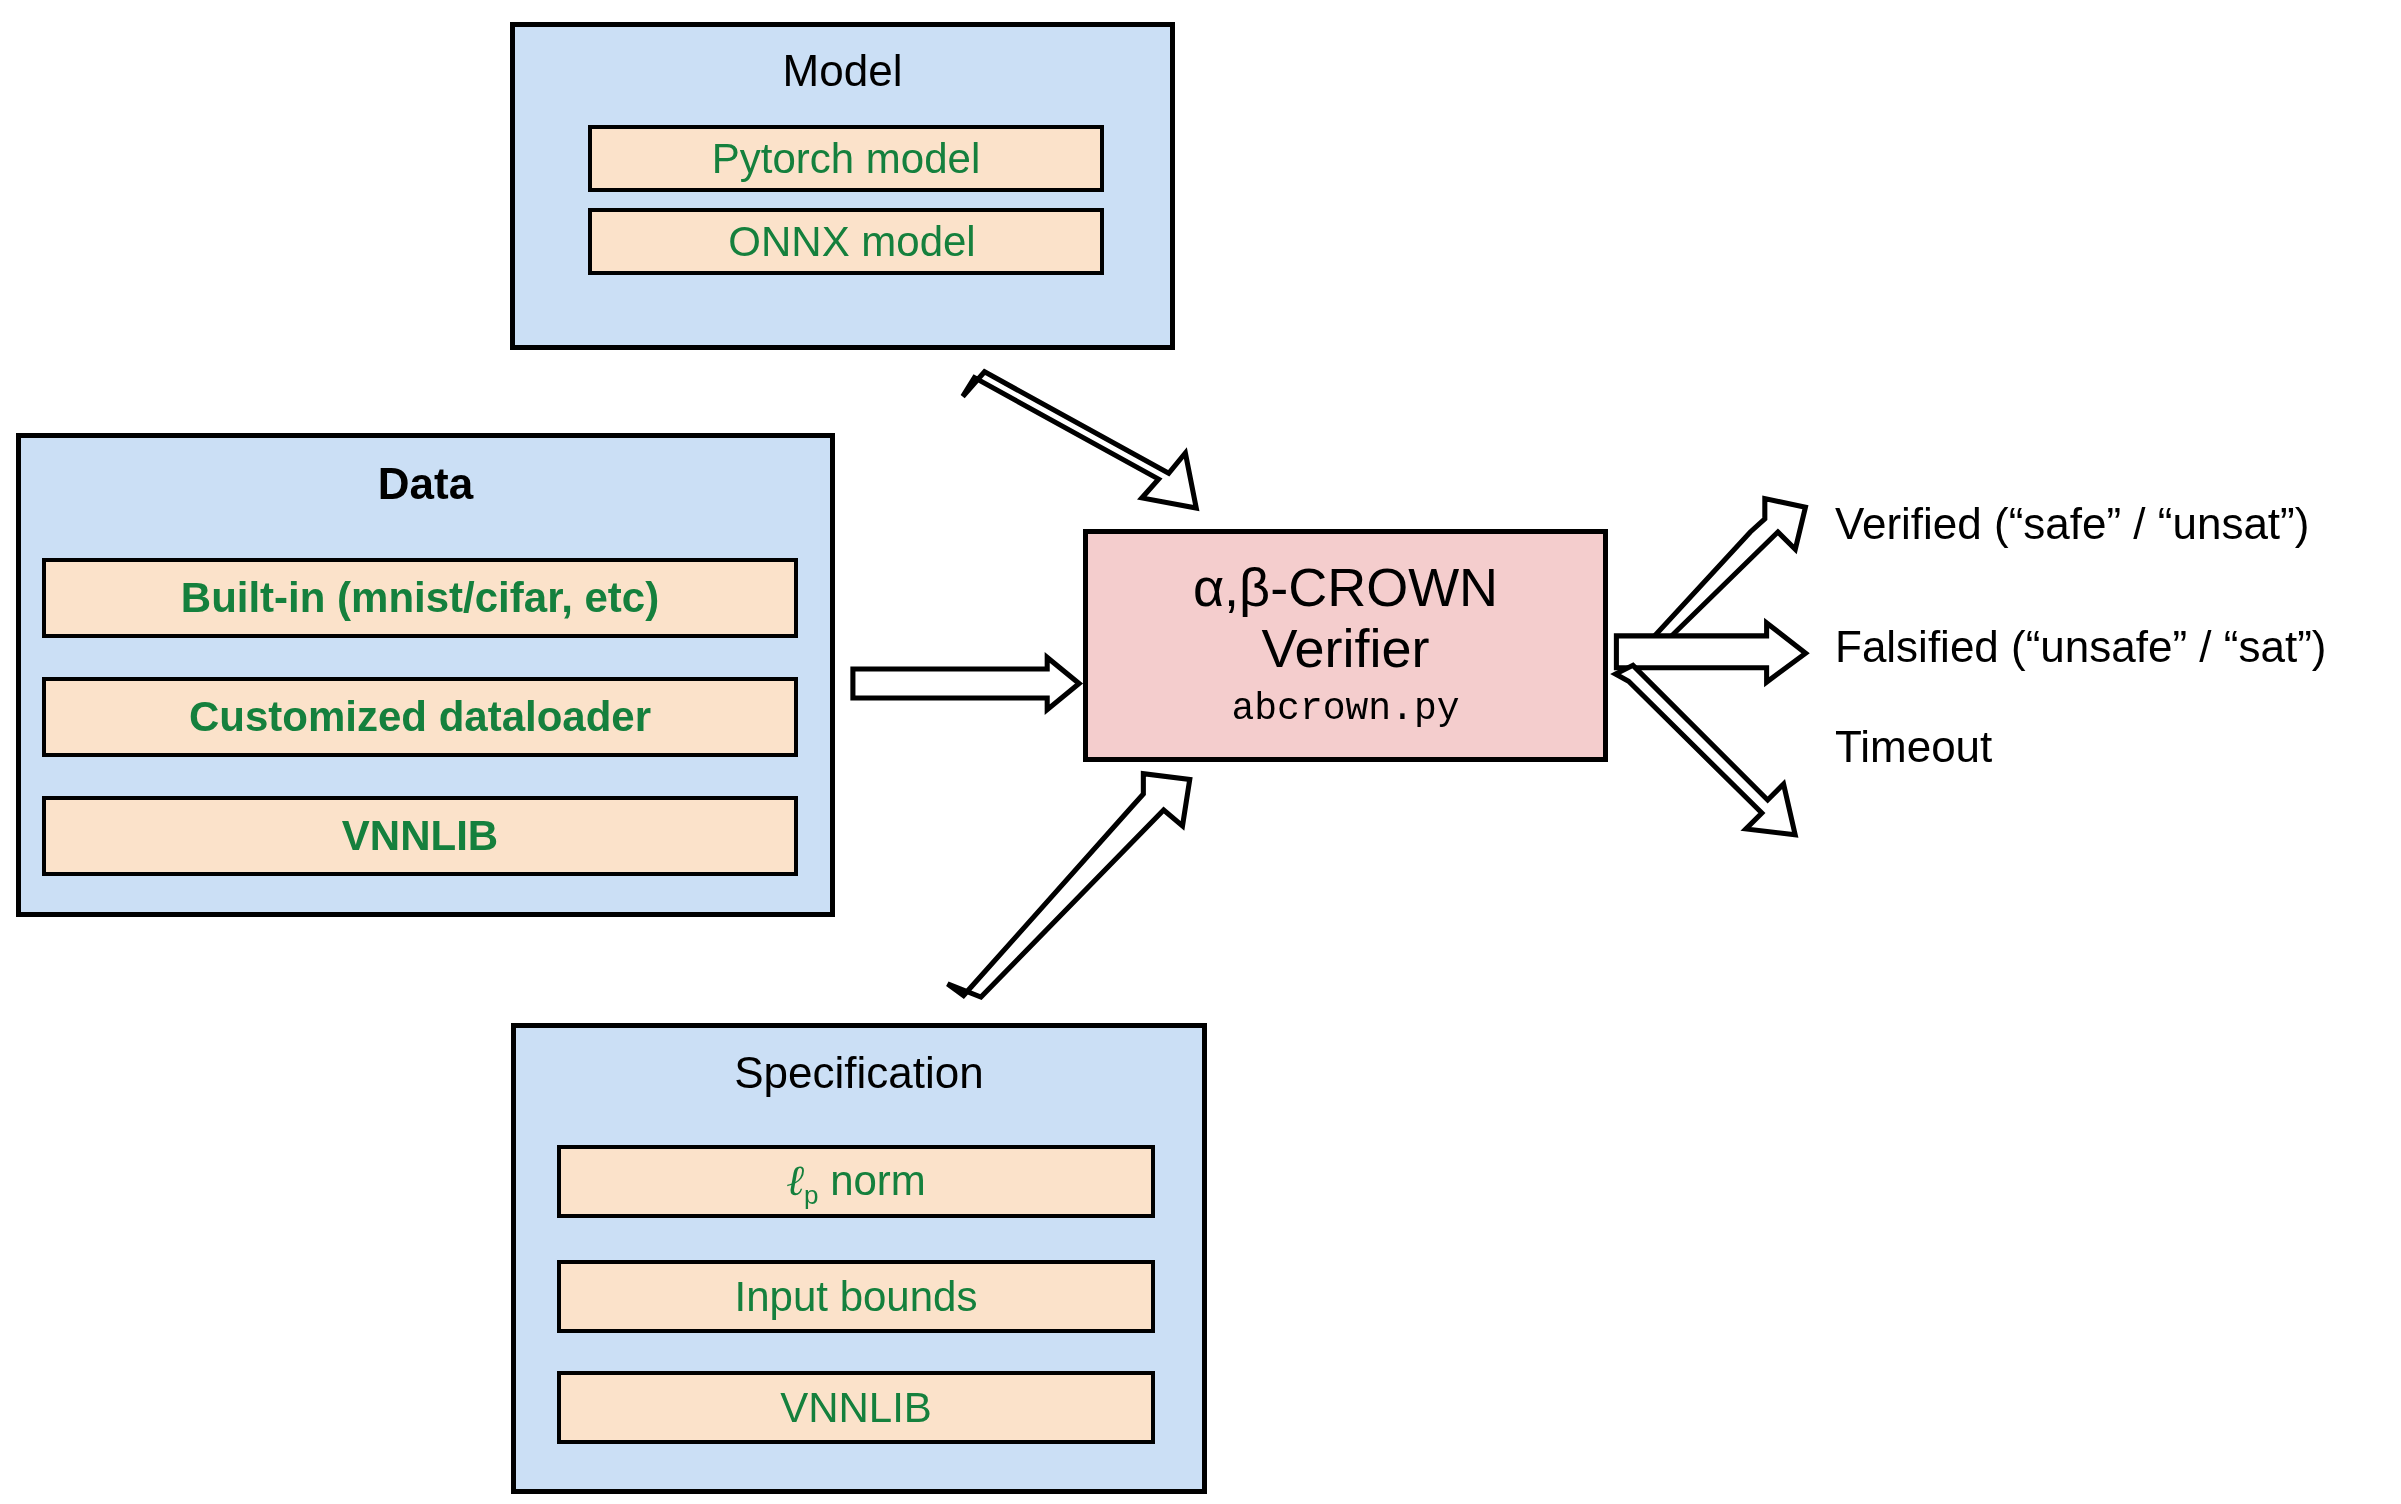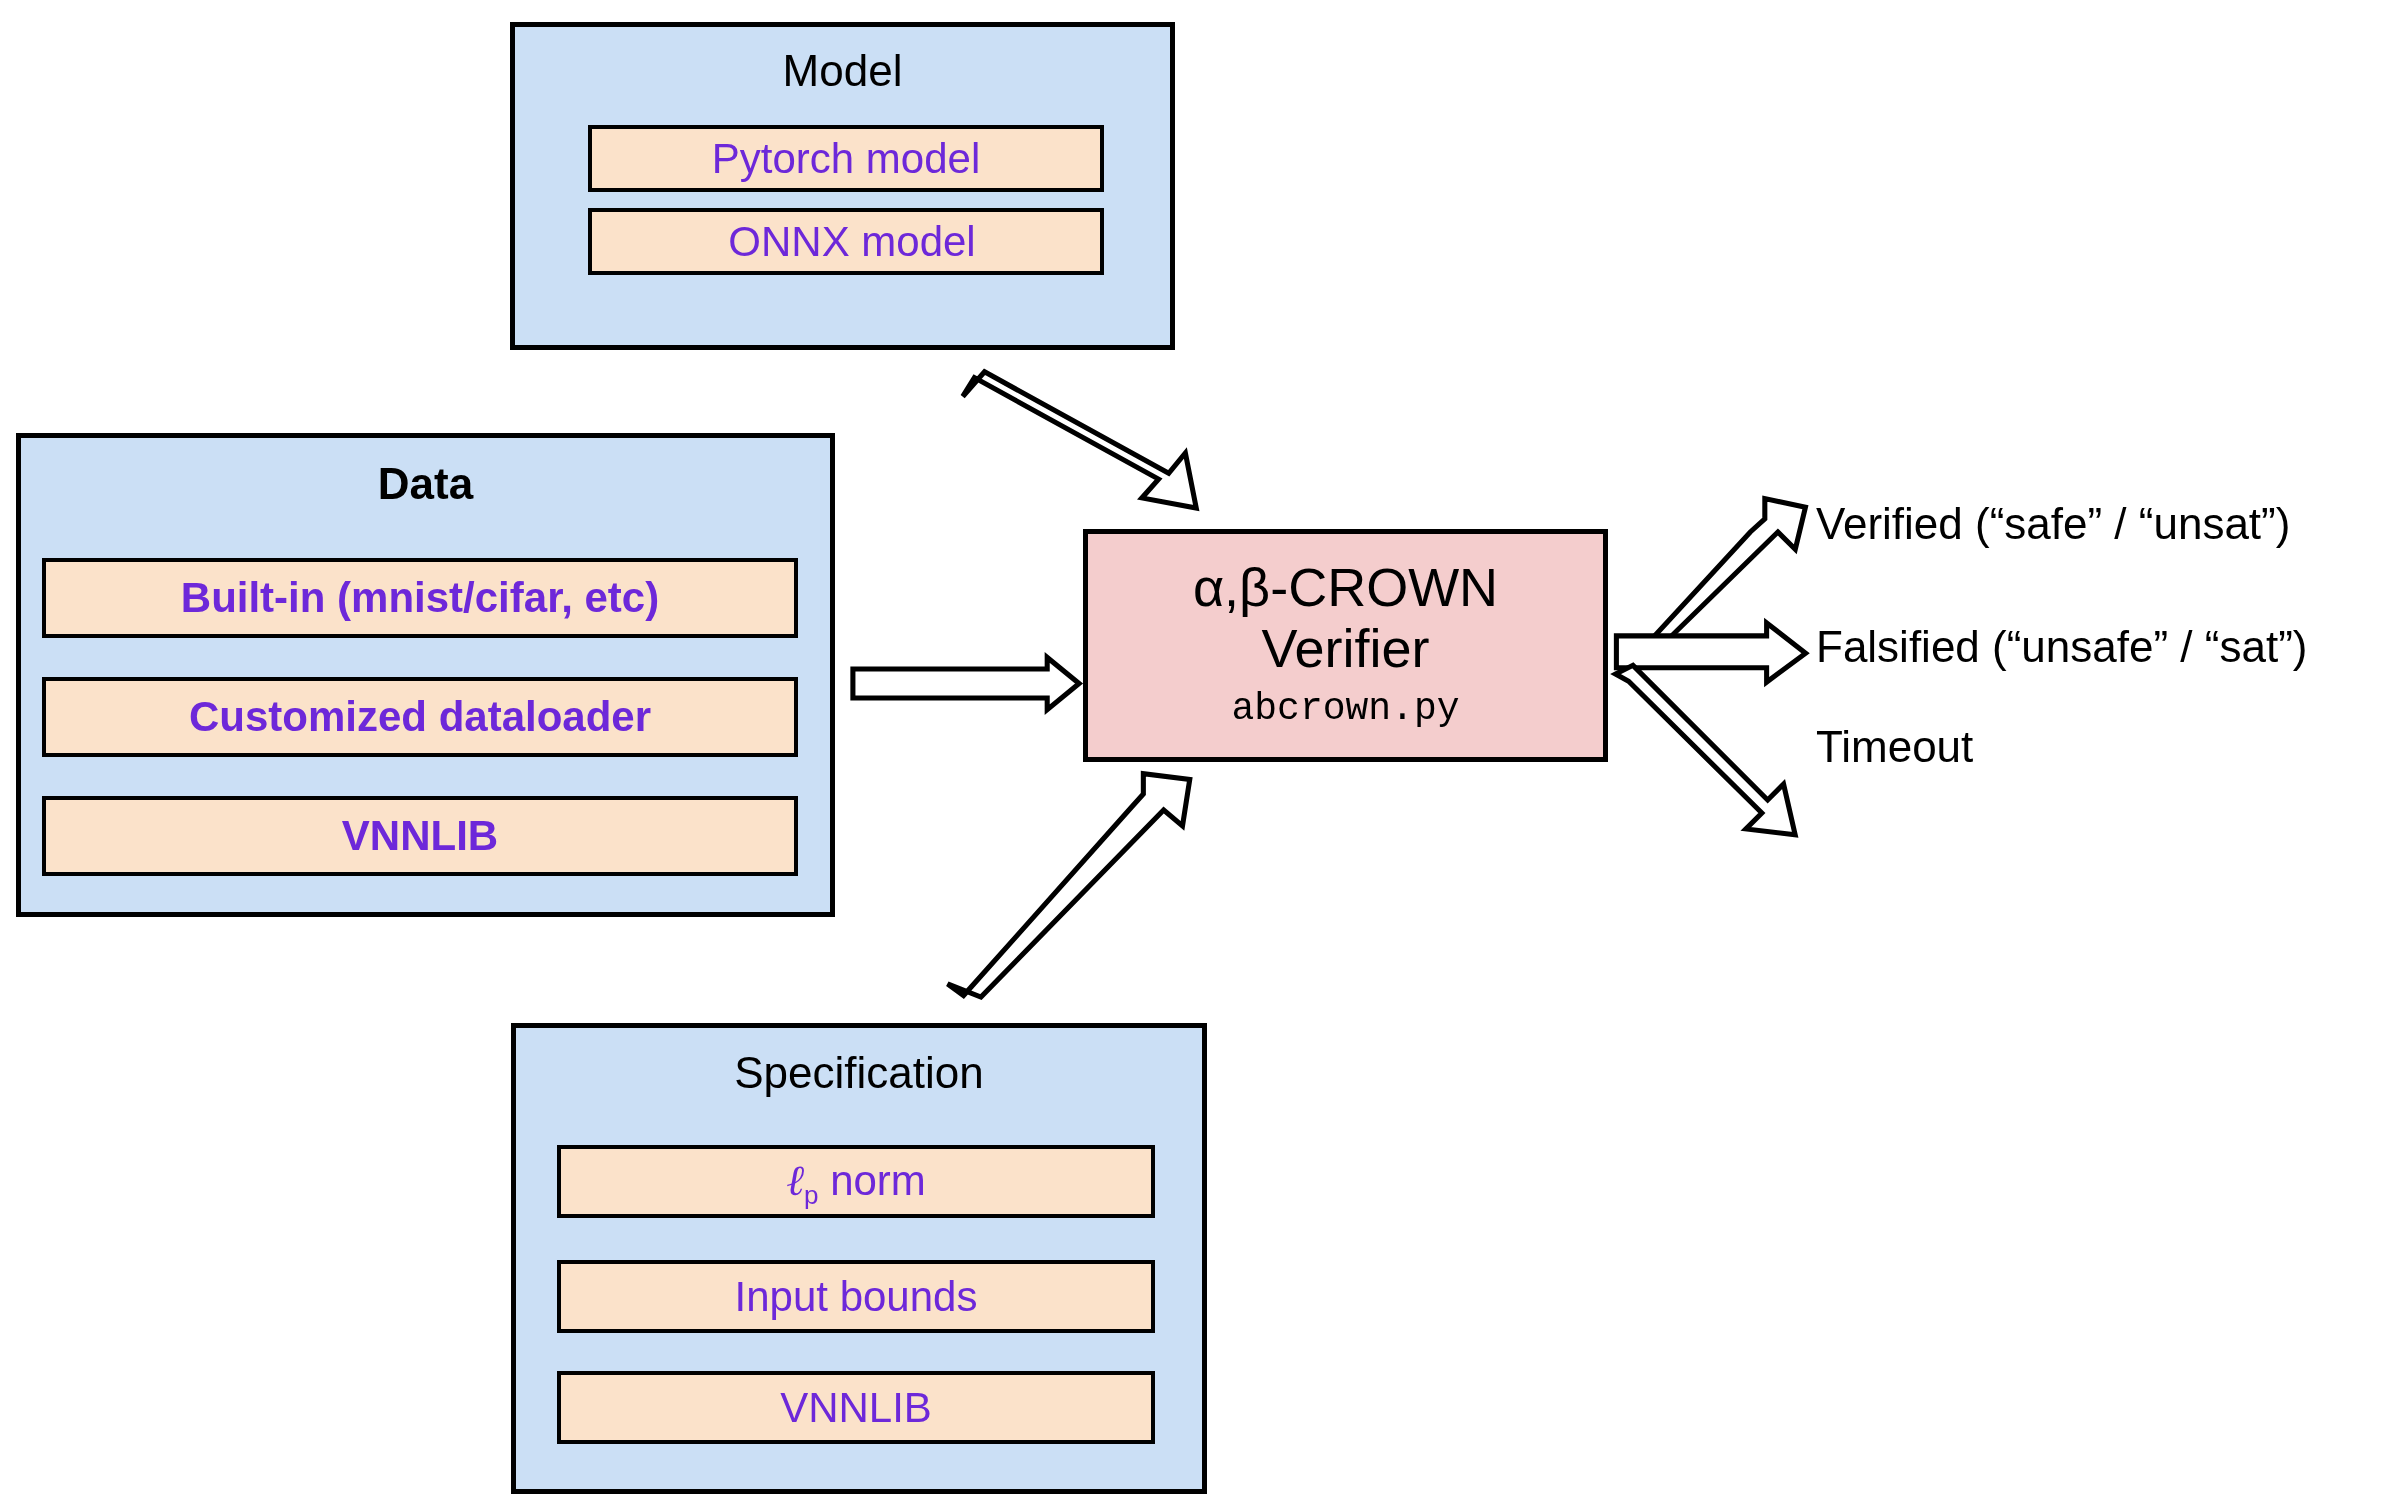--- a/index.html
+++ b/index.html
@@ -43,21 +43,21 @@
     box-sizing: border-box;
     background: #fbe2ca;
     border: 4.4px solid #000000;
     display: flex;
     align-items: center;
     justify-content: center;
   }
   .item-label {
     font-size: 42px;
     line-height: 1;
-    color: #6d28d9;
+    color: #15803d;
     white-space: nowrap;
   }
   .item-label sub {
     font-size: 0.62em;
     vertical-align: baseline;
     position: relative;
     top: 0.34em;
   }
   .lp-ell {
     font-family: "Liberation Serif", serif;
@@ -91,20 +91,21 @@
     margin-top: 5.8px;
   }
 
   
   .output-label {
     position: absolute;
     font-size: 44px;
     line-height: 1;
     white-space: nowrap;
     color: #000000;
+    margin-left: 19px;
   }
 
   
   .arrow-svg {
     position: absolute;
     overflow: visible;
     pointer-events: none;
   }
   .arrow-shape {
     fill: #ffffff;

